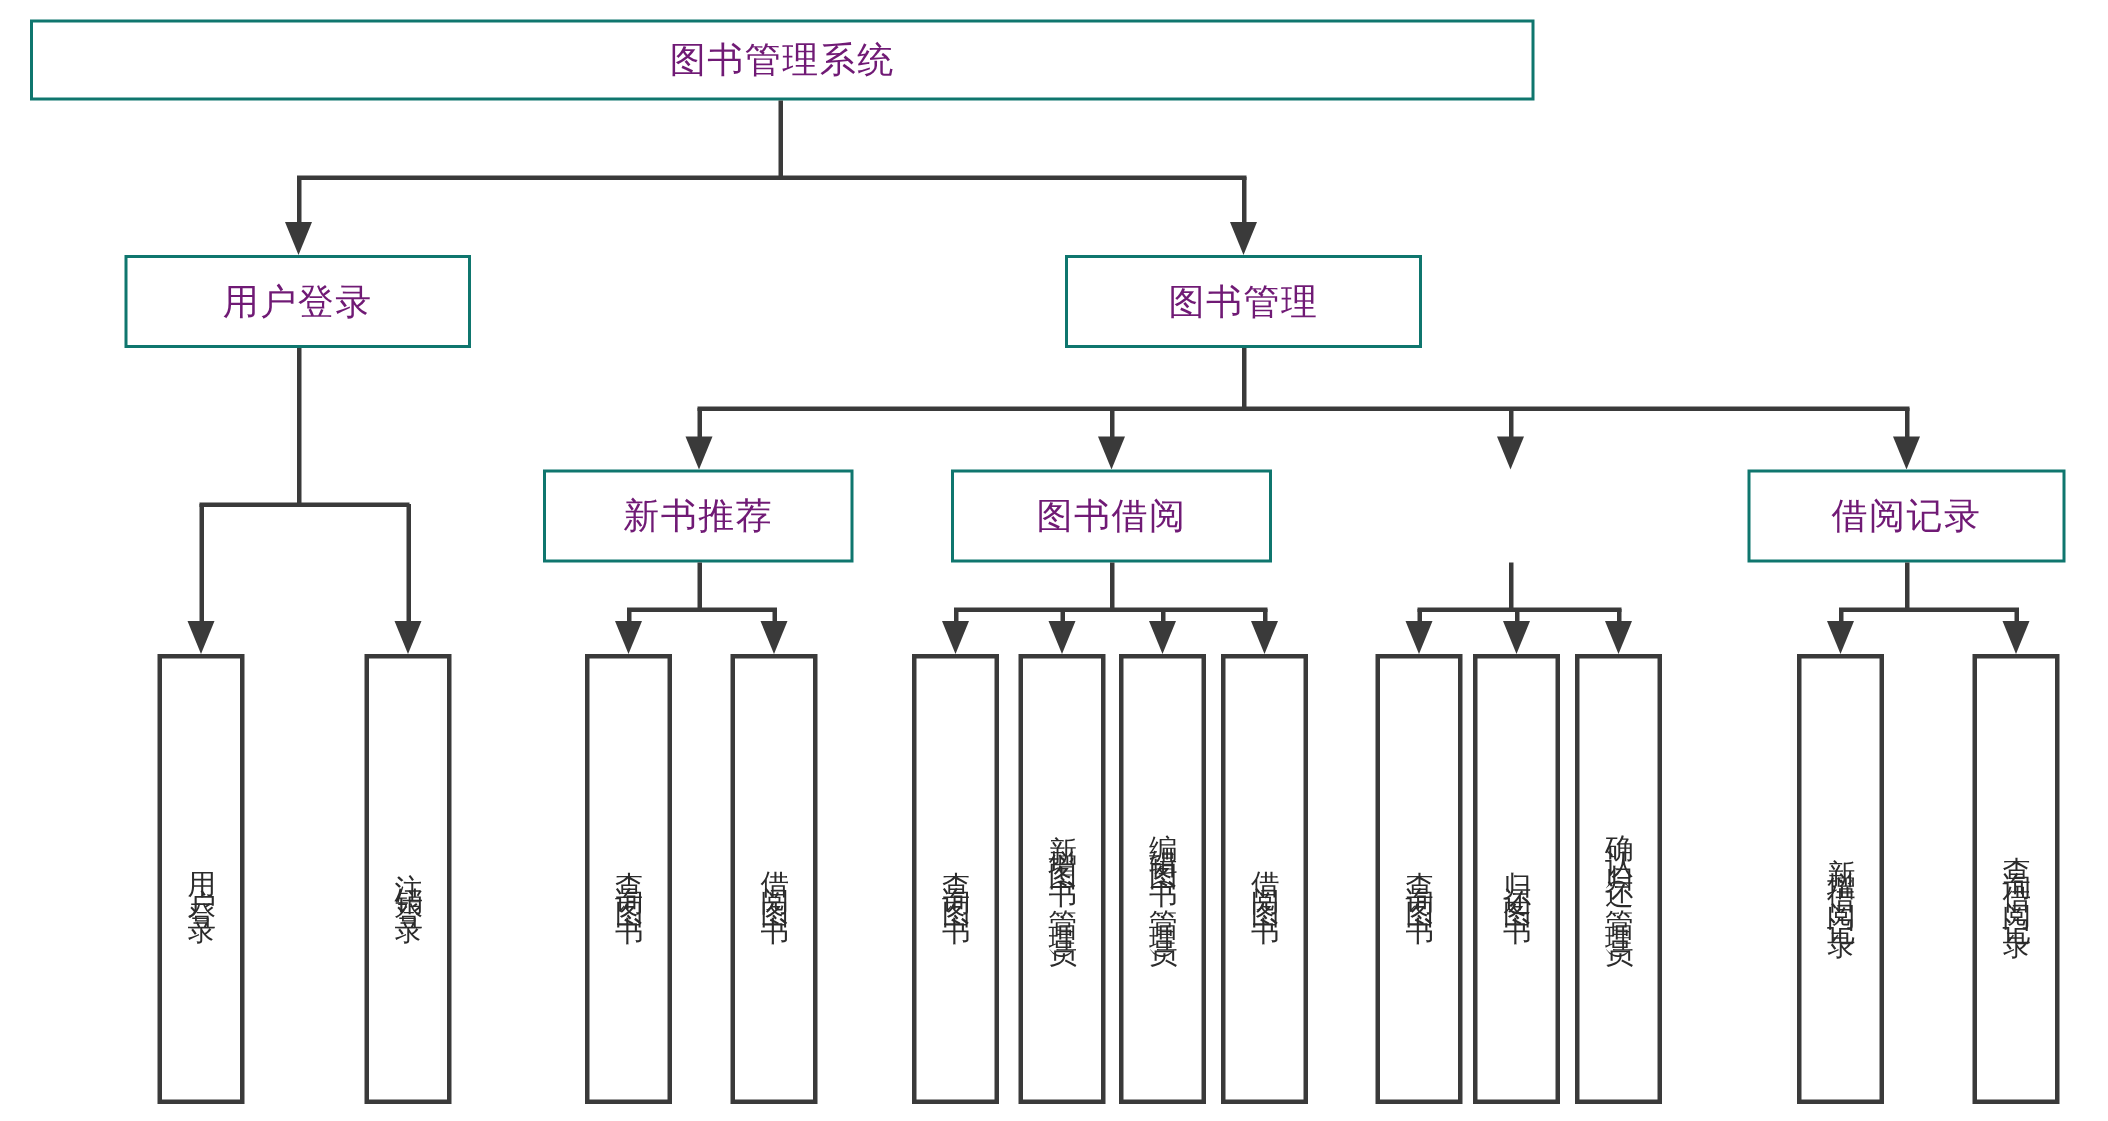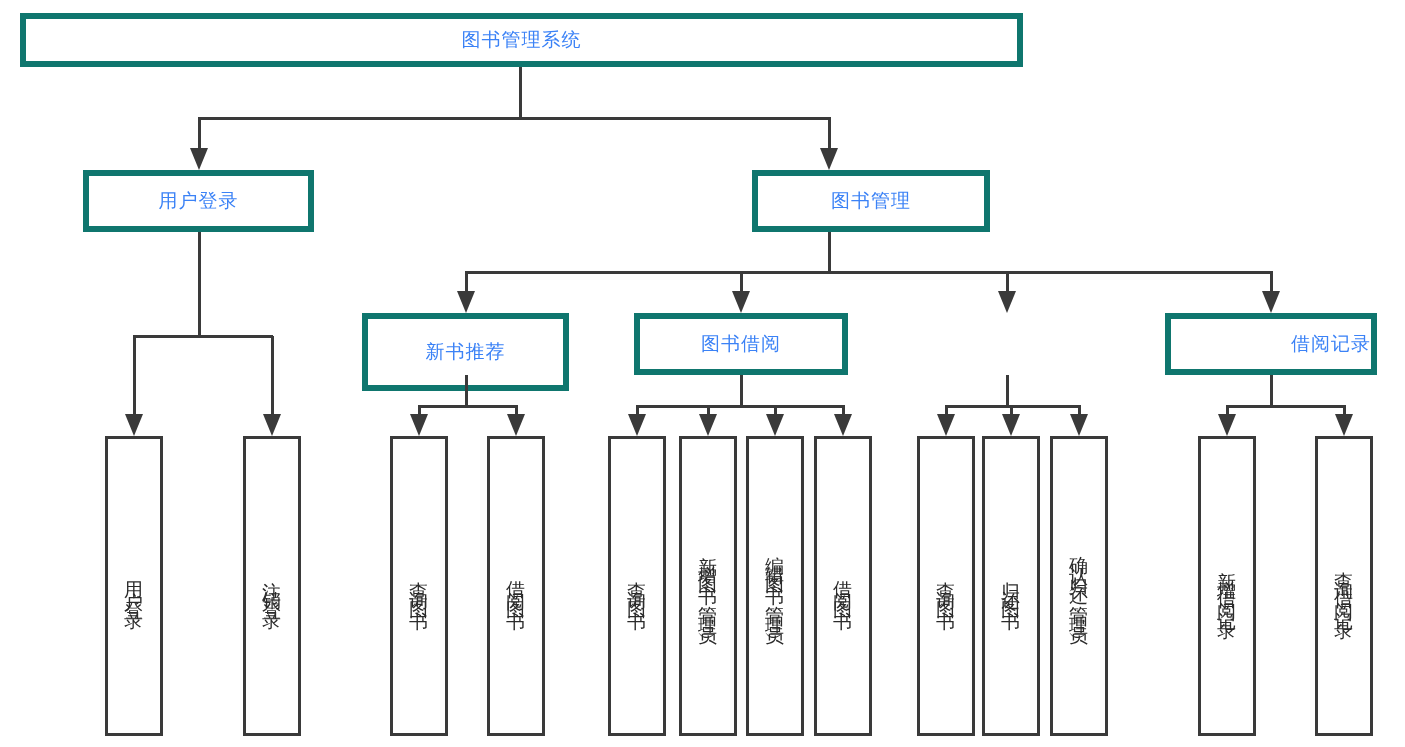--- a/index.html
+++ b/index.html
@@ -9,27 +9,27 @@
     width: 1405px;
     height: 747px;
     background: #ffffff;
     overflow: hidden;
   }
   * { box-sizing: border-box; }
 
   
   .node {
     position: absolute;
-    border: 6px solid #0f766e;
+    border: 2px solid #0f766e;
     background: #ffffff;
     display: flex;
     align-items: center;
     justify-content: center;
-    color: #3b82f6;
-    font-size: 19px;
+    color: #701a75;
+    font-size: 24px;
     letter-spacing: 1px;
   }
   .leaf {
     position: absolute;
     border: 3px solid #3a3a3a;
     background: #ffffff;
     width: 58px;
     height: 300px;
     top: 436px;
     display: flex;
@@ -79,21 +79,21 @@
   <div class="v" style="left:519px; top:67px; height:53px;"></div>
   <div class="h" style="left:198px; top:117px; width:633px;"></div>
   <div class="v" style="left:198px; top:118px; height:32px;"></div>
   <div class="arrow" style="left:190px; top:148px;"></div>
   <div class="v" style="left:828px; top:118px; height:32px;"></div>
   <div class="arrow" style="left:820px; top:148px;"></div>
 
   <div class="node" style="left:83px; top:170px; width:231px; height:62px;">
     <span>用户登录</span>
   </div>
-  <div class="node" style="left:752px; top:170px; width:238px; height:62px;">
+  <div class="node" style="left:710px; top:170px; width:238px; height:62px;">
     <span>图书管理</span>
   </div>
 
   <div class="v" style="left:198px; top:232px; height:104px;"></div>
   <div class="h" style="left:133px; top:335px; width:140px;"></div>
   <div class="v" style="left:133px; top:336px; height:80px;"></div>
   <div class="arrow" style="left:125px; top:414px;"></div>
   <div class="v" style="left:271px; top:336px; height:80px;"></div>
   <div class="arrow" style="left:263px; top:414px;"></div>
 
@@ -101,27 +101,27 @@
   <div class="h" style="left:465px; top:271px; width:808px;"></div>
   <div class="v" style="left:465px; top:272px; height:20px;"></div>
   <div class="arrow" style="left:457px; top:291px;"></div>
   <div class="v" style="left:740px; top:272px; height:20px;"></div>
   <div class="arrow" style="left:732px; top:291px;"></div>
   <div class="v" style="left:1006px; top:272px; height:20px;"></div>
   <div class="arrow" style="left:998px; top:291px;"></div>
   <div class="v" style="left:1270px; top:272px; height:20px;"></div>
   <div class="arrow" style="left:1262px; top:291px;"></div>
 
-  <div class="node" style="left:362px; top:313px; width:207px; height:78px;font-family:Liberation Serif, serif;">
+  <div class="node" style="left:362px; top:313px; width:207px; height:62px;font-family:Liberation Serif, serif;">
     <span>新书推荐</span>
   </div>
   <div class="node" style="left:634px; top:313px; width:214px; height:62px;">
     <span>图书借阅</span>
   </div>
-  <div class="node" style="left:1165px; top:313px; width:212px; height:62px;justify-content:flex-end;">
+  <div class="node" style="left:1165px; top:313px; width:212px; height:62px;">
     <span>借阅记录</span>
   </div>
 
   <div class="v" style="left:465px; top:375px; height:32px;"></div>
   <div class="h" style="left:418px; top:405px; width:100px;"></div>
   <div class="v" style="left:418px; top:406px; height:10px;"></div>
   <div class="arrow" style="left:410px; top:414px;"></div>
   <div class="v" style="left:515px; top:406px; height:10px;"></div>
   <div class="arrow" style="left:507px; top:414px;"></div>
 

